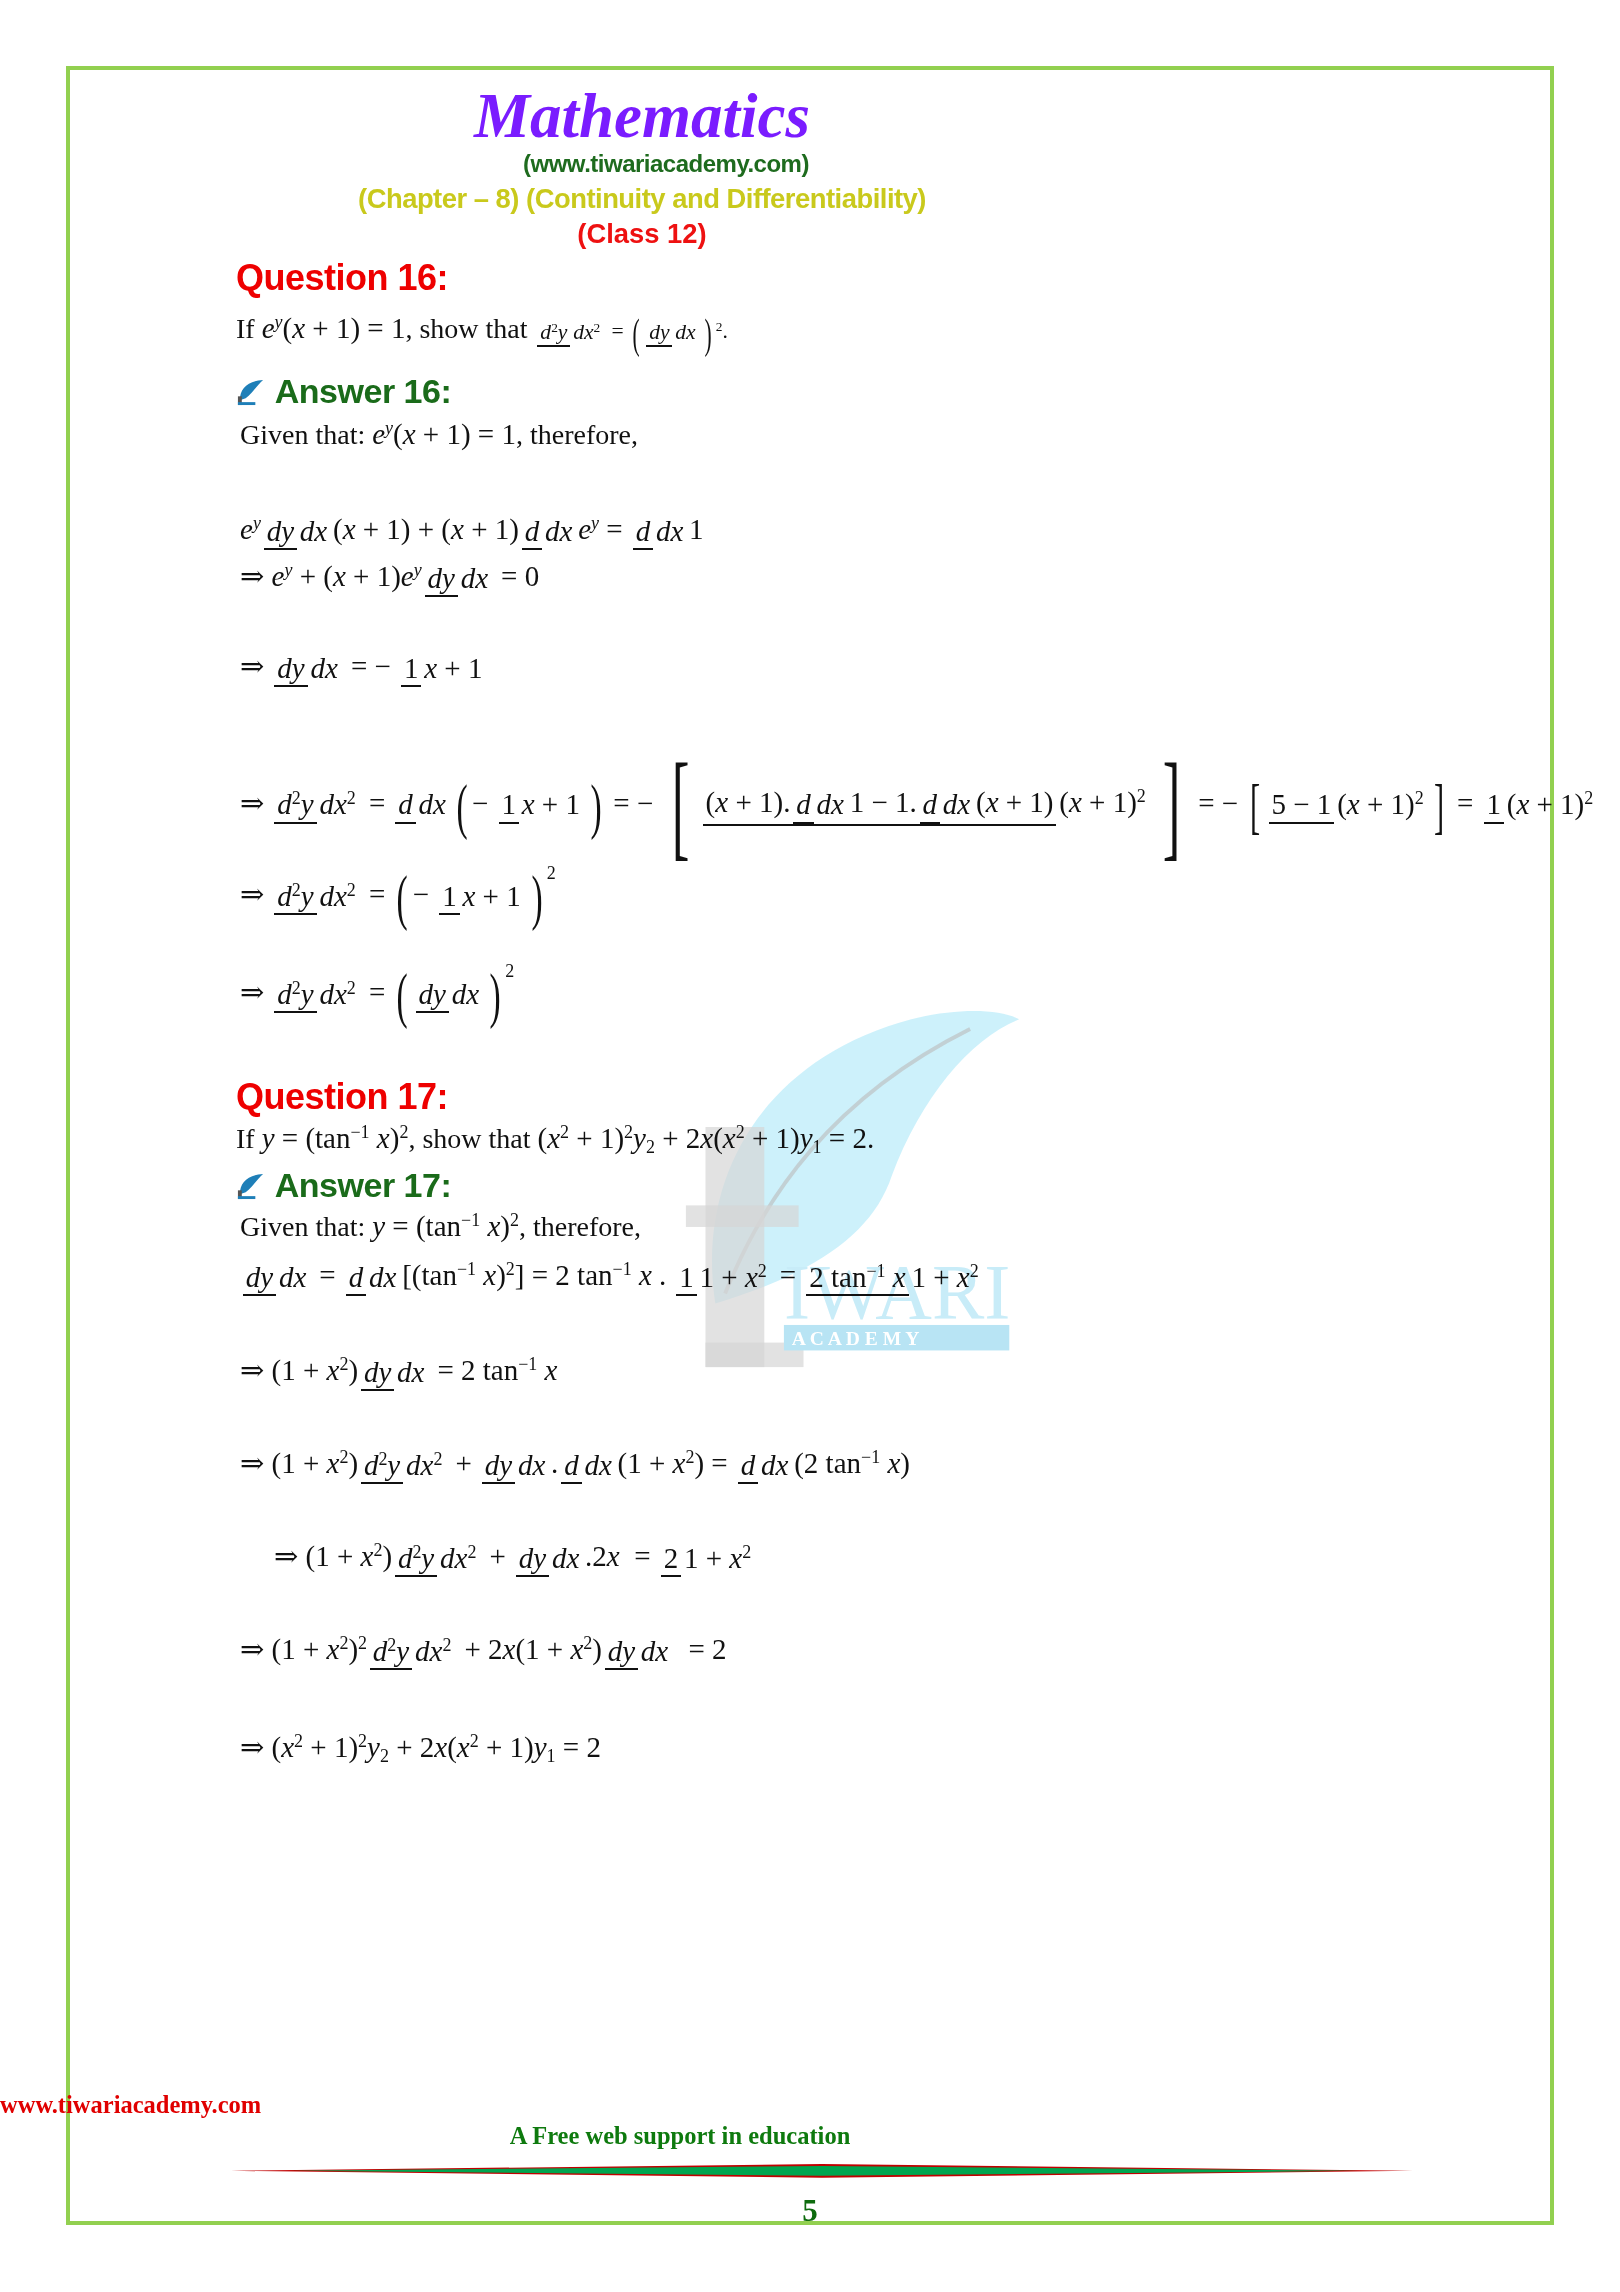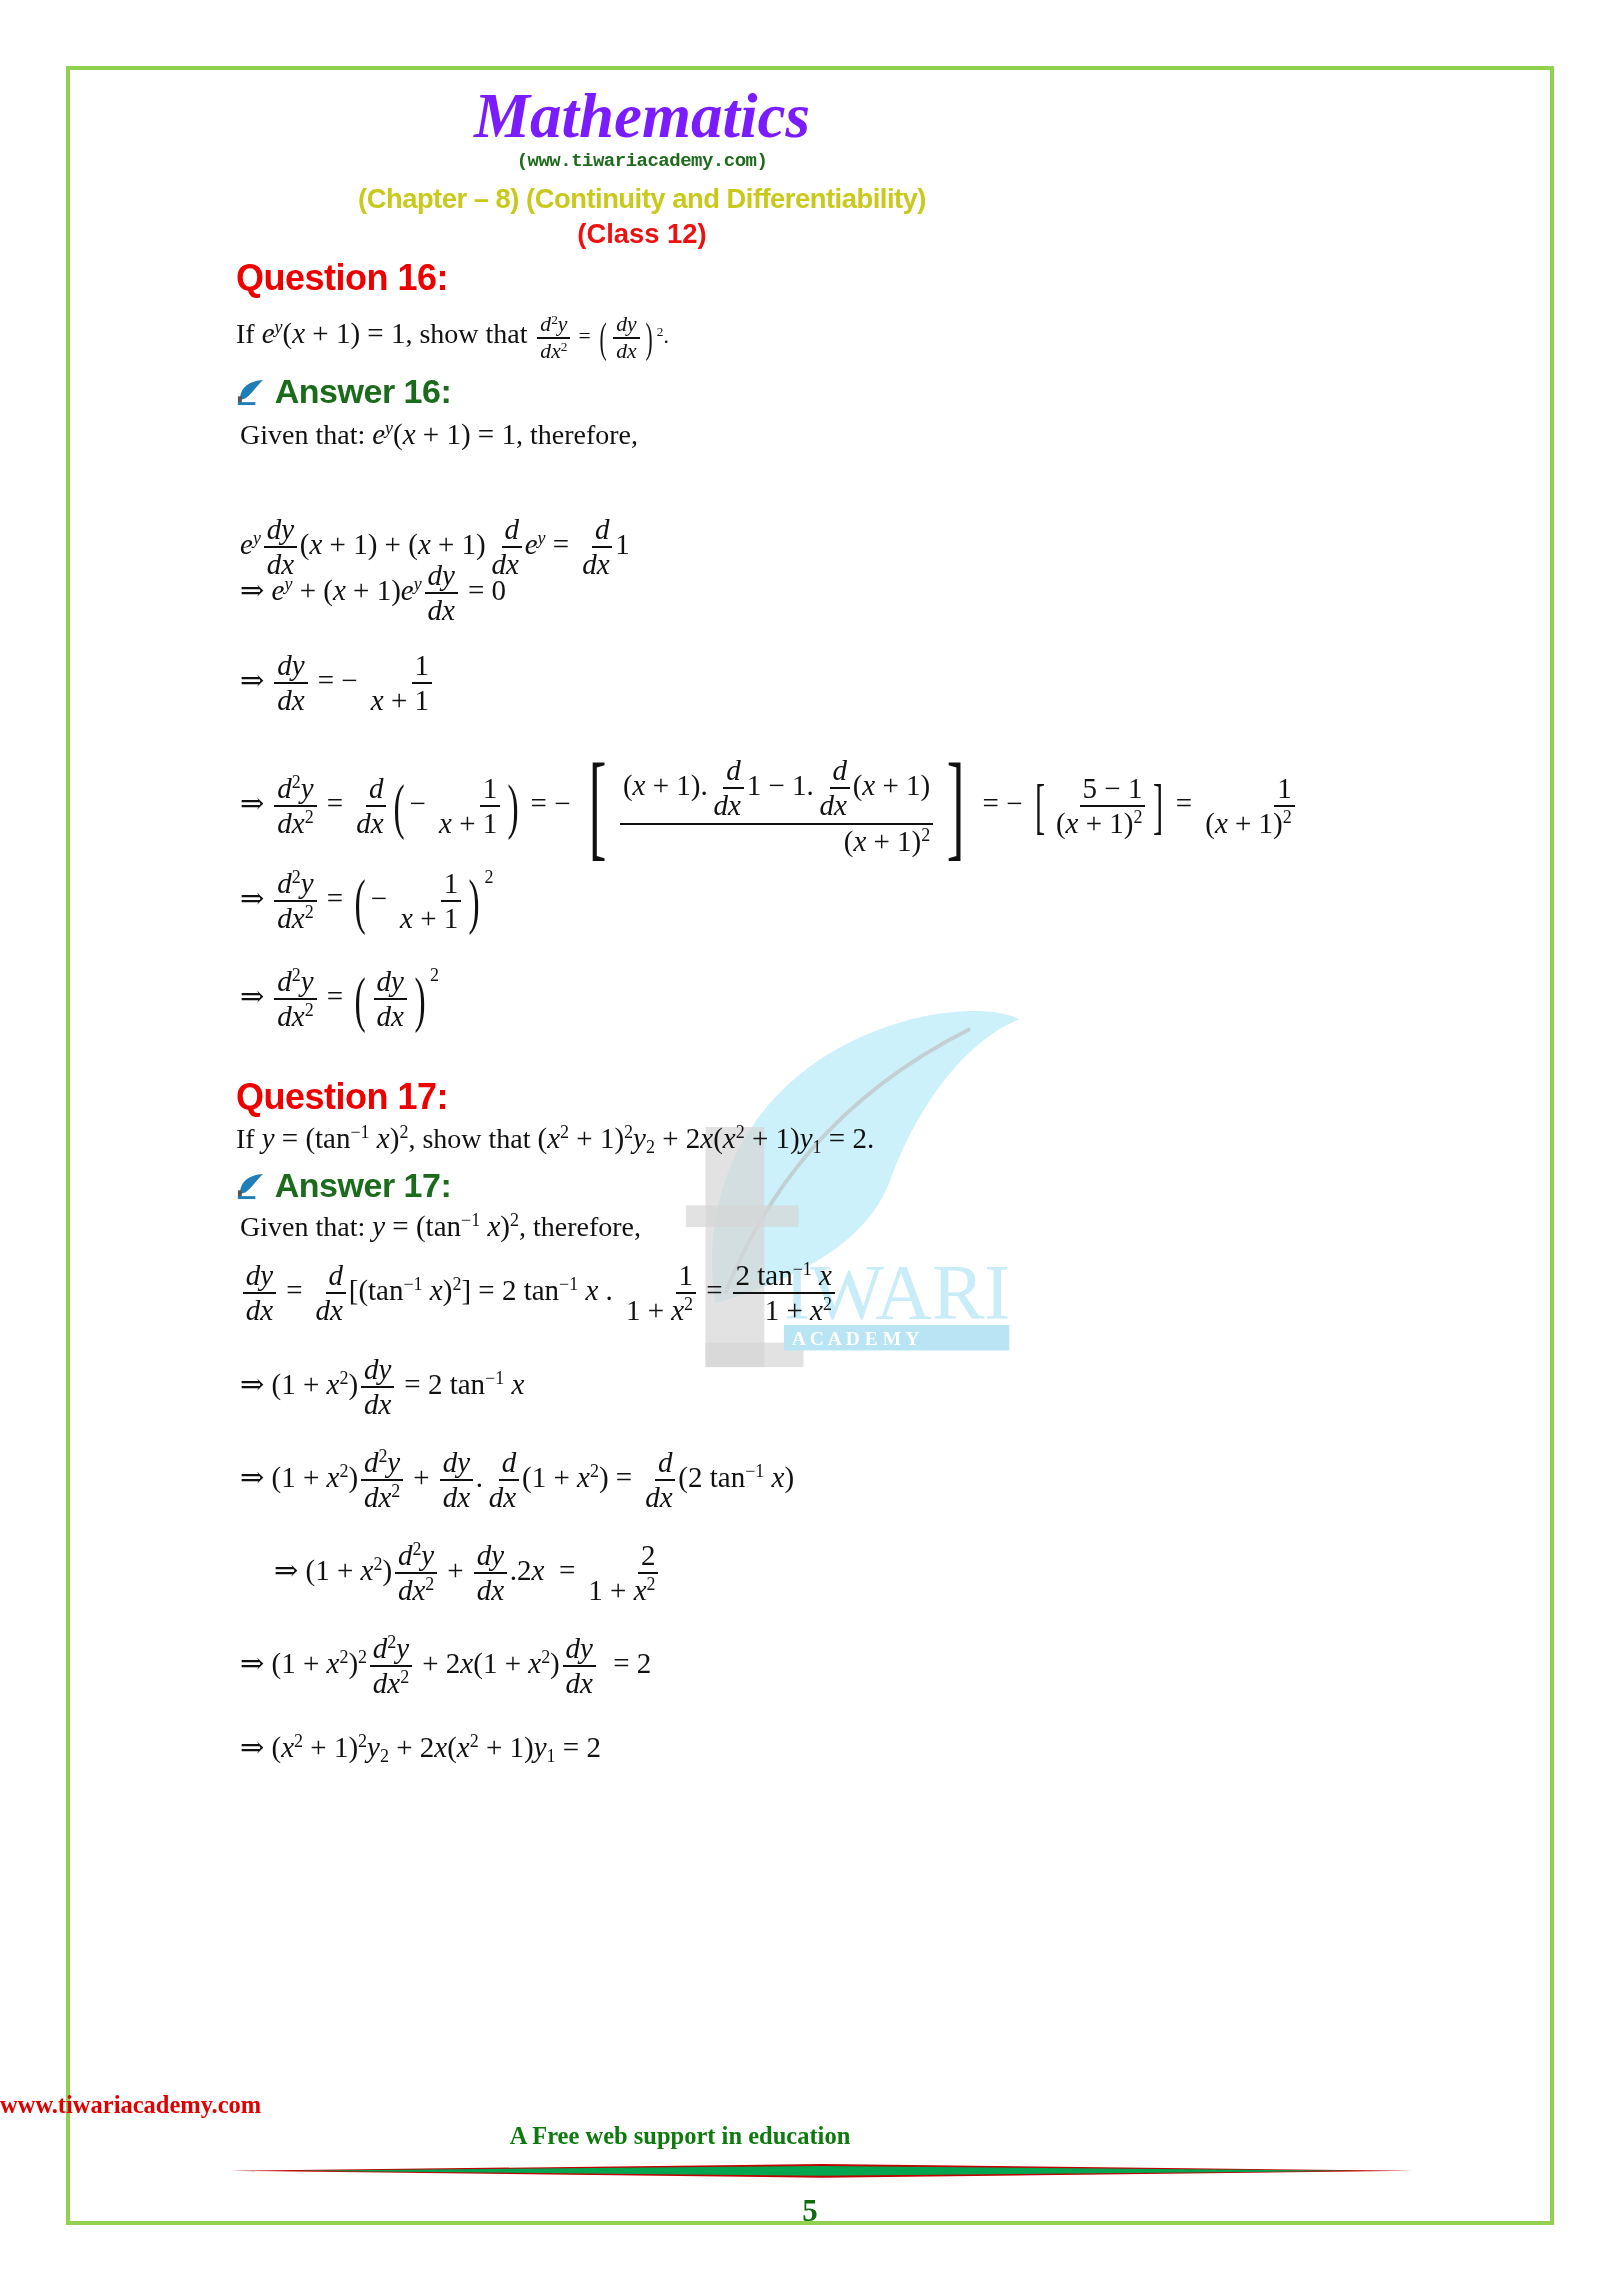--- a/index.html
+++ b/index.html
@@ -2,31 +2,31 @@
 <html><head>
 <meta charset="utf-8">
 <style>
   html, body { margin:0; padding:0; background:#ffffff; }
   body { width:1620px; height:2293px; position:relative; overflow:hidden;
          font-family:"Liberation Serif", "DejaVu Serif", serif; color:#111; }
   .frame { position:absolute; left:66px; top:66px; width:1488px; height:2159px;
            border:4.9px solid #92d050; box-sizing:border-box; }
   .hdr { position:absolute; left:0; width:1284px; text-align:center; }
   .h-title { top:80px; font-size:63px; font-weight:bold; font-style:italic; color:#7a1cff; }
-  .h-site { top:150px; font-size:19px; font-weight:bold; color:#1e6b1e; font-family:Liberation Mono, monospace; letter-spacing:-0.5px; }
+  .h-site { top:150px; font-size:24px; font-weight:bold; color:#1e6b1e; font-family:Liberation Sans, sans-serif; letter-spacing:-0.5px;margin-left:24px; }
   .h-chap { top:183px; font-size:27.4px; font-weight:bold; color:#c9c91c; font-family:"Liberation Sans", sans-serif; letter-spacing:-0.5px; }
   .h-class { top:218px; font-size:27.4px; font-weight:bold; color:#ee1111; font-family:"Liberation Sans", sans-serif; }
 
   .abs { position:absolute; white-space:nowrap; }
   .q-head { font-family:"Liberation Sans", sans-serif; font-weight:bold; font-size:36px; color:#ee0000; letter-spacing:-0.5px; }
   .a-head { font-family:"Liberation Sans", sans-serif; font-weight:bold; font-size:34px; color:#1a6b1a; letter-spacing:-0.5px; }
   .txt { font-size:28px; color:#111; }
   .m { font-size:29px; color:#111; font-family:"Liberation Serif", "DejaVu Serif", serif; }
   .m i { font-style:italic; }
-  .frac { display:inline-flex; flex-direction:column; align-items:flex-end; vertical-align:middle; margin:0 2.9px; line-height:1.15; }
+  .frac { display:inline-flex; flex-direction:row; align-items:flex-start; vertical-align:middle; margin:0 2.9px; line-height:1.15; }
   .frac > span:first-child { border-bottom:2px solid #111; padding:0 2.9px; }
   .frac > span { padding:0 2.9px; }
   sup { font-size:0.62em; vertical-align:0.55em; line-height:0; }
   sub { font-size:0.62em; vertical-align:-0.3em; line-height:0; }
   .bigp { font-size:61px; font-weight:100; vertical-align:middle; line-height:1; transform:scaleX(0.55); display:inline-block; }
   .bigb { font-size:118px; font-weight:100; vertical-align:middle; line-height:1; transform:scaleX(0.45); display:inline-block; }
   .medb { font-size:61px; font-weight:100; vertical-align:middle; line-height:1; transform:scaleX(0.5); display:inline-block; }
 
   .leaf-icon { display:inline-block; width:29px; height:29px; vertical-align:middle; margin-right:9.8px; position:relative; top:-2.9px; }
 

